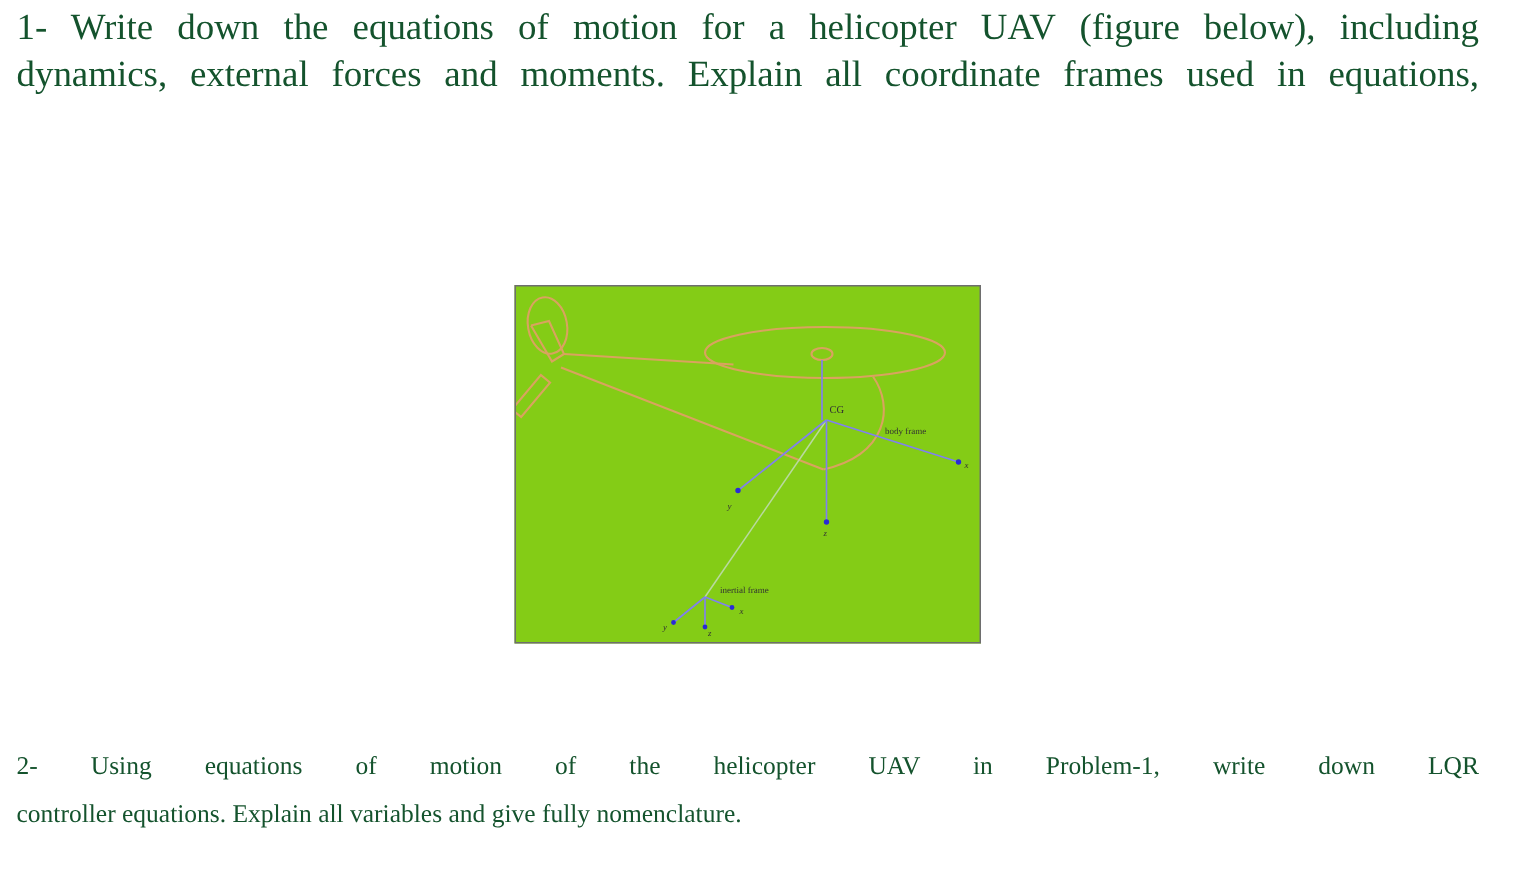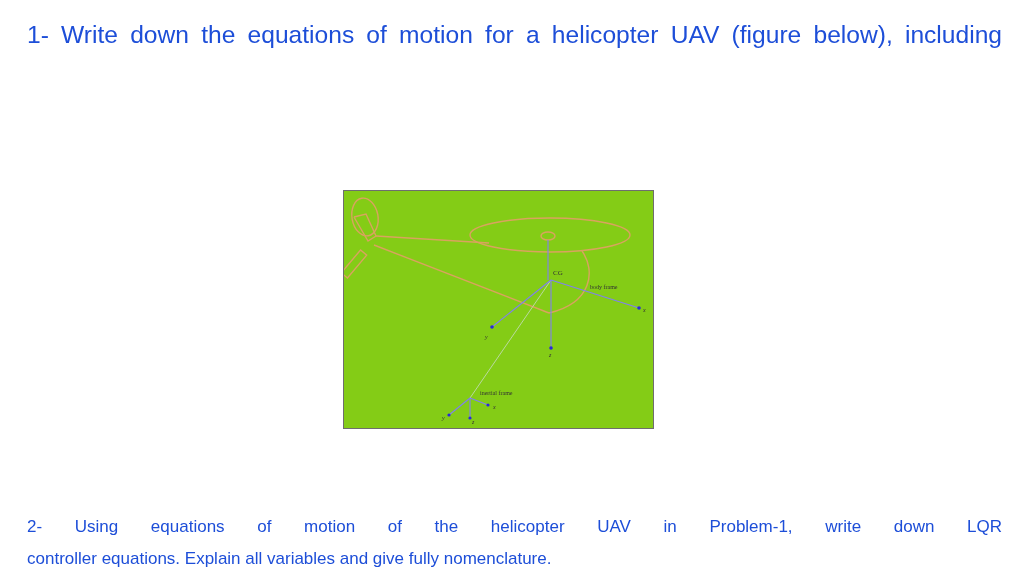--- a/index.html
+++ b/index.html
@@ -1,40 +1,41 @@
 <!DOCTYPE html>
 <html><head>
   <meta charset="utf-8">
   <style>
     html, body { margin: 0; padding: 0; background: #ffffff; }
     body { width: 1015px; height: 584px; position: relative; overflow: hidden; }
     .para {
       position: absolute; left: 11px; width: 975px;
-      font-family: Liberation Sans, sans-serif;
-      color: #1d4ed8; text-align: justify;
-      margin: 16px;
+      font-family: Liberation Serif, serif;
+      color: #14532d; text-align: justify;
+      margin: 0;
     }
     #p1 { top: 3px; font-size: 24.6px; line-height: 31px; }
     #p1 .line { display: block; text-align: justify; text-align-last: justify; height: 31px; white-space: nowrap; }
     #p1 .line.last { text-align-last: left; }
     #p2 { top: 495px; font-size: 17px; line-height: 32px; }
     #p2 .line { display: block; height: 32px; white-space: nowrap; text-align-last: justify; }
     #p2 .line.last { text-align-last: left; }
     .figure {
       position: absolute; left: 343px; top: 190px; width: 309px; height: 237px;
       border: 1px solid #6e6e6e; background: #84cc16;
     }
     .figure svg { position: absolute; left: 0; top: 0; }
     .lbl { font-family: "Liberation Serif", "DejaVu Serif", serif; fill: #333; }
   </style>
 </head>
 <body>
 
 <div id="p1" class="para">
   <span class="line">1- Write down the equations of motion for a helicopter UAV (figure below), including</span>
+  <span class="line">dynamics, external forces and moments. Explain all coordinate frames used in equations,</span>
 </div>
 
 <div class="figure">
   <svg width="309" height="237" viewBox="0 0 309 237">
 
     <g fill="none" stroke="#d9a35f" stroke-width="1.4">
 
       <ellipse cx="21" cy="26" rx="13" ry="19" transform="rotate(-10 21 26)"></ellipse>
 
       <polyline points="10,26 22,23 32,45 24,50 10,26"></polyline>

